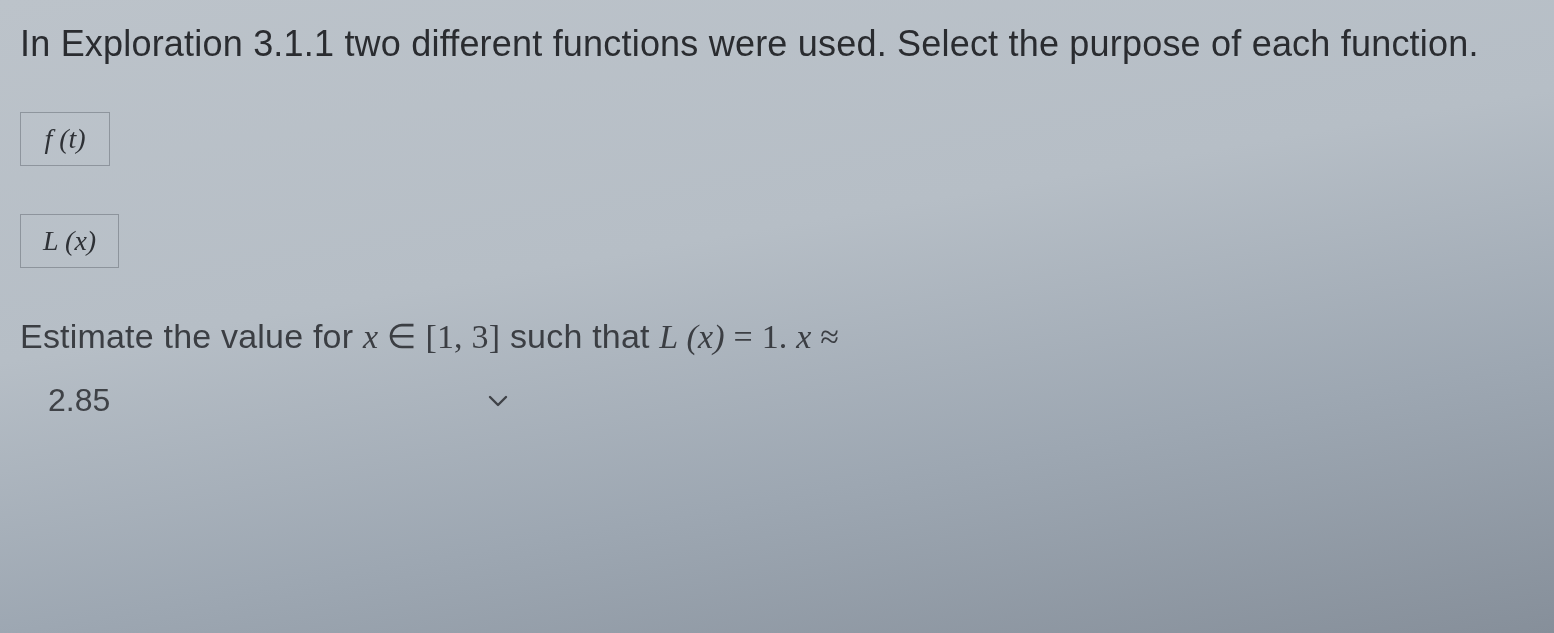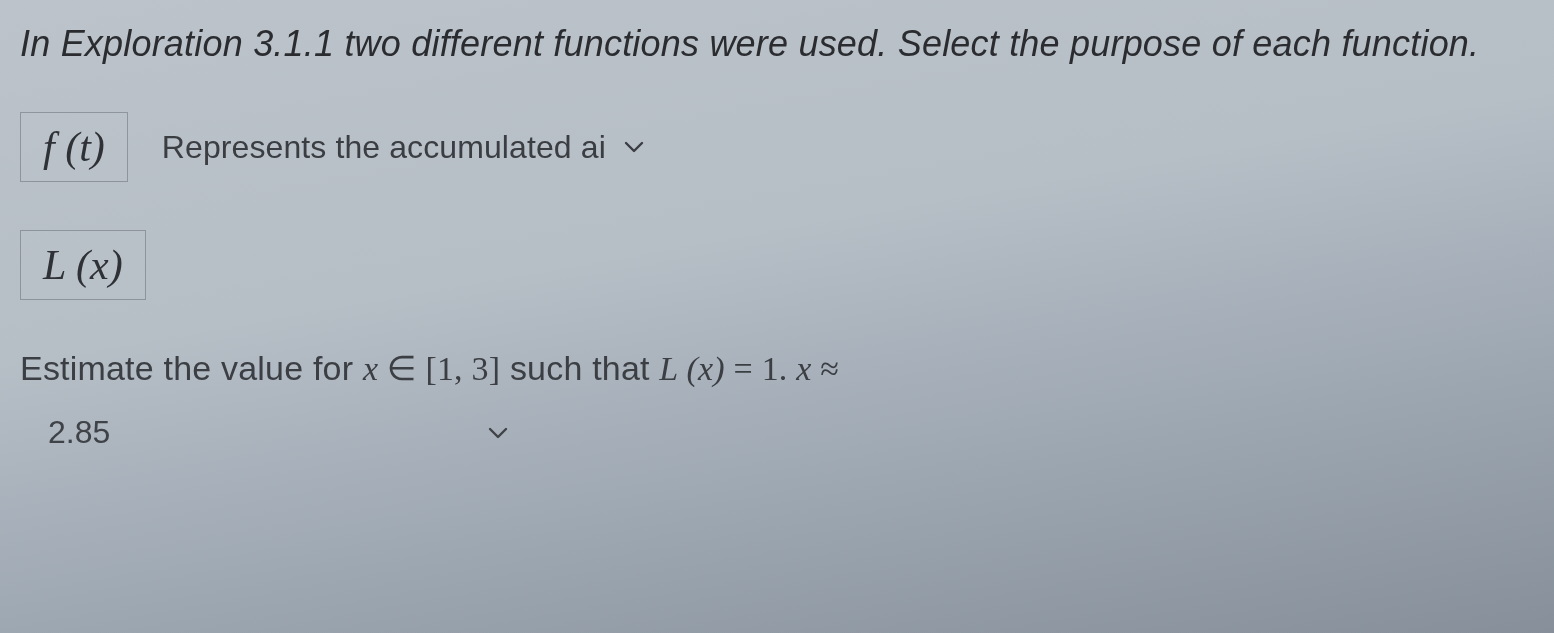--- a/index.html
+++ b/index.html
@@ -16,33 +16,32 @@
     padding: 18px 20px 0 20px;
     box-sizing: border-box;
     position: relative;
   }
   .intro {
     font-size: 36px;
     line-height: 1.45;
     color: #2a2c30;
     margin-bottom: 42px;
     letter-spacing: 0.2px;
-    font-style: italic;
   }
   .row {
     display: flex;
     align-items: center;
     margin-bottom: 48px;
   }
   .func-box {
     border: 1px solid rgba(60,65,75,0.35);
     padding: 10px 22px;
     font-family: "Times New Roman", Georgia, serif;
     font-style: italic;
-    font-size: 42px;
+    font-size: 28px;
     color: #2e3136;
     background: rgba(255,255,255,0.02);
     margin-right: 34px;
     min-width: 90px;
     text-align: center;
     box-sizing: border-box;
   }
   .select-like {
     display: flex;
     align-items: center;
@@ -89,28 +88,20 @@
 </style>
 </head>
 <body>
 
 <div class="intro">In Exploration 3.1.1 two different functions were used. Select the purpose of each function.</div>
 
 <div class="row">
   <div class="func-box">
     <span class="mathvar">f (t)</span>
   </div>
-  <div class="select-like">
-    <span>Represents the accumulated ai</span>
-    <span class="caret">
-      <svg width="20" height="14" viewBox="0 0 20 14">
-          <polyline points="2,3 10,11 18,3" fill="none" stroke="#3a3d42" stroke-width="2.4" stroke-linecap="round" stroke-linejoin="round"></polyline>
-        </svg>
-    </span>
-  </div>
 </div>
 
 <div class="row">
   <div class="func-box">
     <span class="mathvar">L (x)</span>
   </div>
 </div>
 
 <div class="estimate-line">
   <span>Estimate the value for </span><span class="mathvar">x</span><span class="mathrm"> ∈ </span><span class="mathrm">[1, 3]</span><span> such that </span><span class="mathvar">L (x)</span><span class="mathrm"> = 1. </span><span class="mathvar">x</span><span class="mathrm"> ≈</span>

